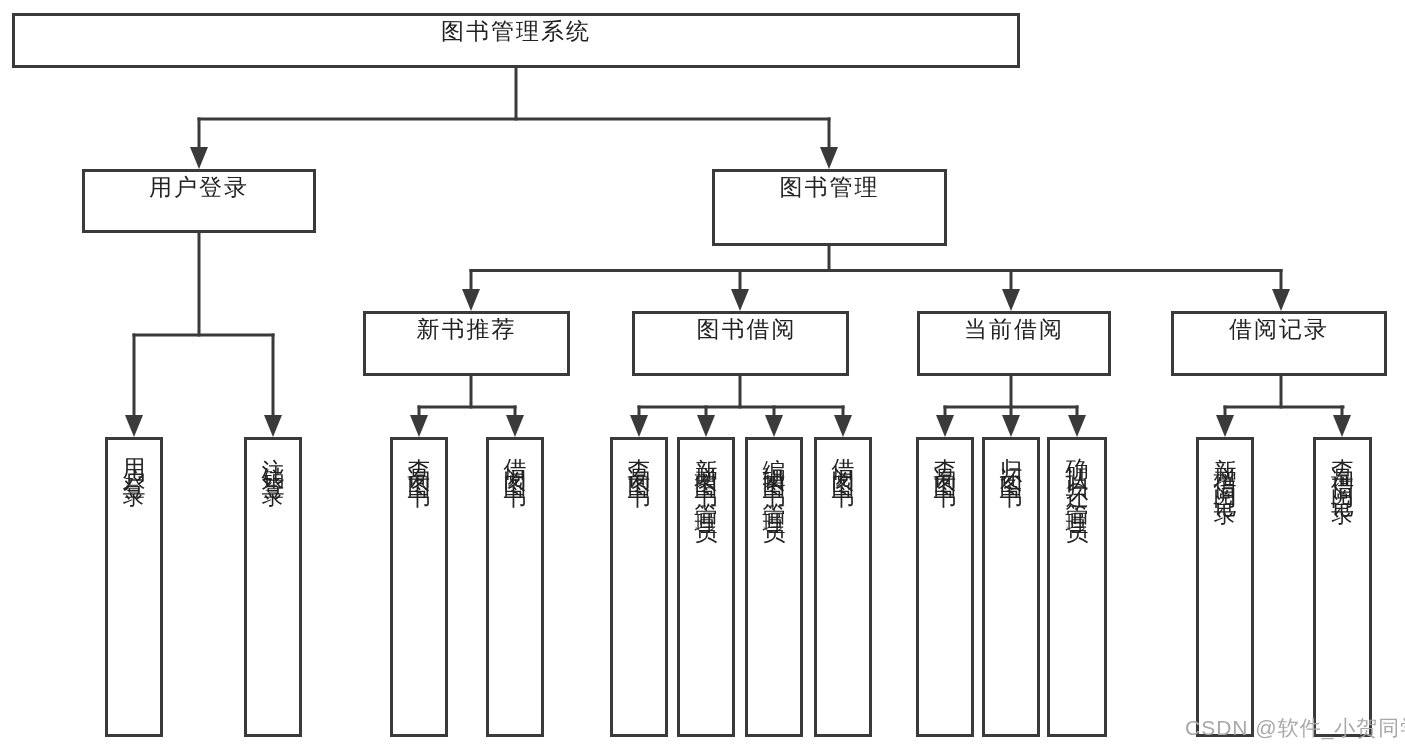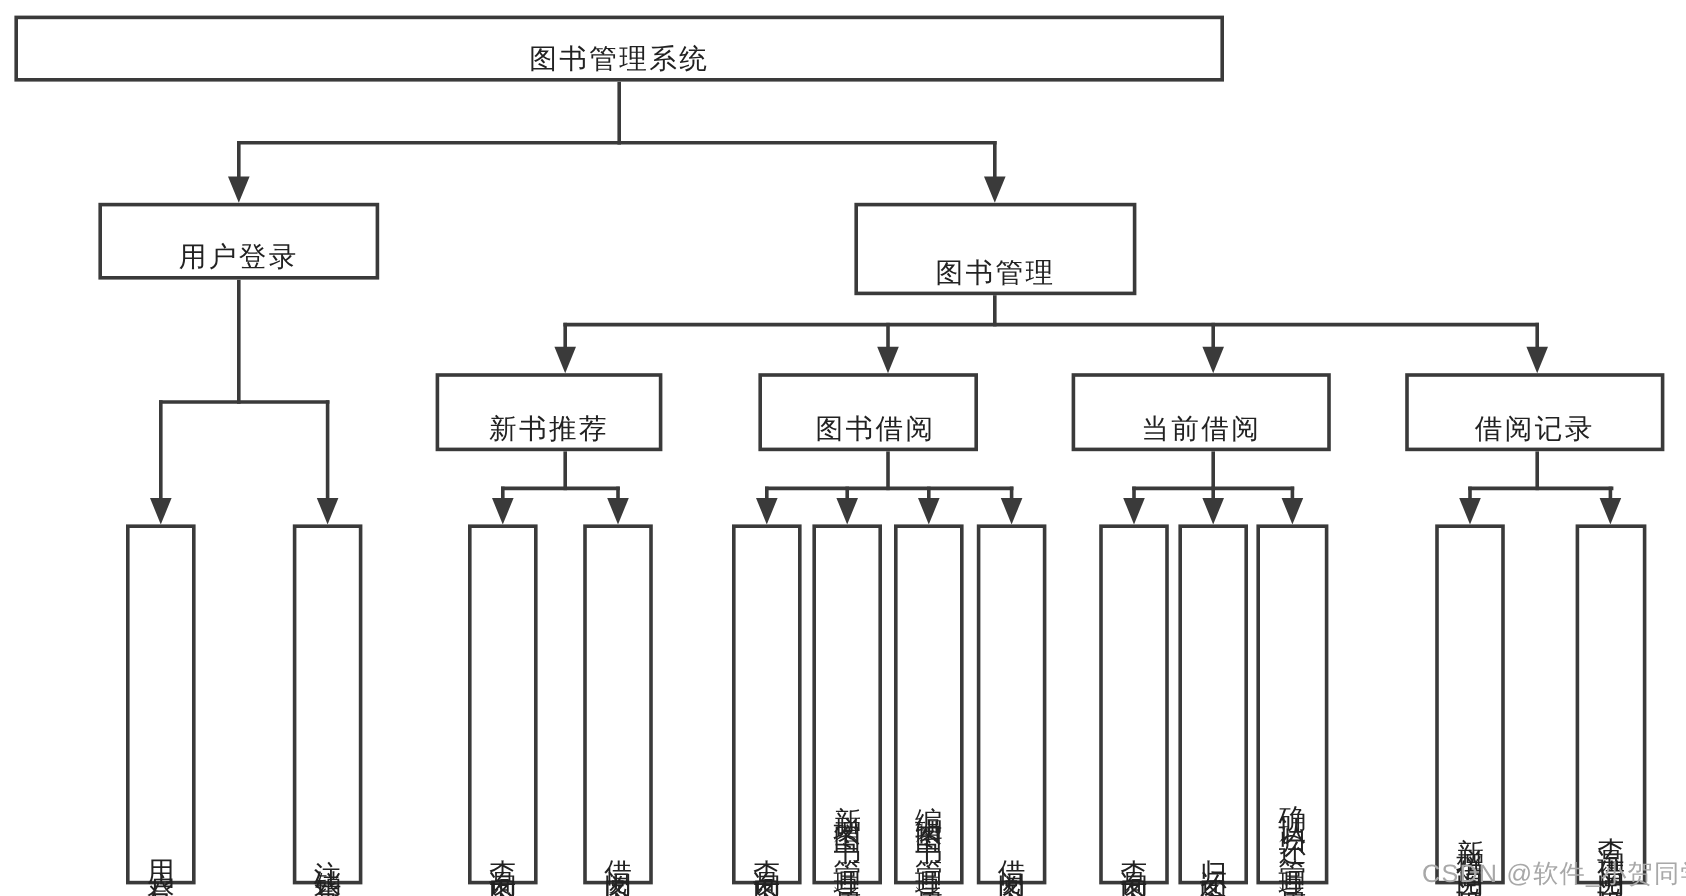--- a/index.html
+++ b/index.html
@@ -25,21 +25,21 @@
     width: 1405px; height: 747px;
     color: var(--line);
     pointer-events: none;
   }
   .node {
     position: absolute;
     box-sizing: border-box;
     background: var(--box-bg);
     border: 3px solid var(--line);
     display: flex;
-    align-items: flex-end;
+    align-items: flex-start;
     justify-content: center;
   }
   .h-node { font-size: 23px; letter-spacing: 2px; white-space: nowrap; }
   .v-node span {
     writing-mode: vertical-rl;
     text-orientation: mixed;
     font-size: 23px;
     letter-spacing: 9px;
     line-height: 1;
     white-space: nowrap;
@@ -130,27 +130,27 @@
     <span>图书管理系统</span>
   </div>
 
   <div class="node h-node" style="left:82px; top:169px; width:234px; height:64px;">
     <span>用户登录</span>
   </div>
   <div class="node h-node" style="left:712px; top:169px; width:235px; height:77px;">
     <span>图书管理</span>
   </div>
 
-  <div class="node h-node" style="left:363px; top:311px; width:189px; height:65px;">
+  <div class="node h-node" style="left:363px; top:311px; width:207px; height:65px;">
     <span>新书推荐</span>
   </div>
-  <div class="node h-node" style="left:632px; top:311px; width:183px; height:65px;padding-left:12px;">
+  <div class="node h-node" style="left:632px; top:311px; width:217px; height:65px;padding-left:12px;">
     <span>图书借阅</span>
   </div>
-  <div class="node h-node" style="left:893px; top:311px; width:216px; height:65px;">
+  <div class="node h-node" style="left:917px; top:311px; width:194px; height:65px;">
     <span>当前借阅</span>
   </div>
   <div class="node h-node" style="left:1171px; top:311px; width:216px; height:65px;">
     <span>借阅记录</span>
   </div>
 
   <div class="node v-node" style="left:105px; top:437px; width:58px; height:300px;">
     <span>用户登录</span>
   </div>
   <div class="node v-node" style="left:244px; top:437px; width:58px; height:300px;">

